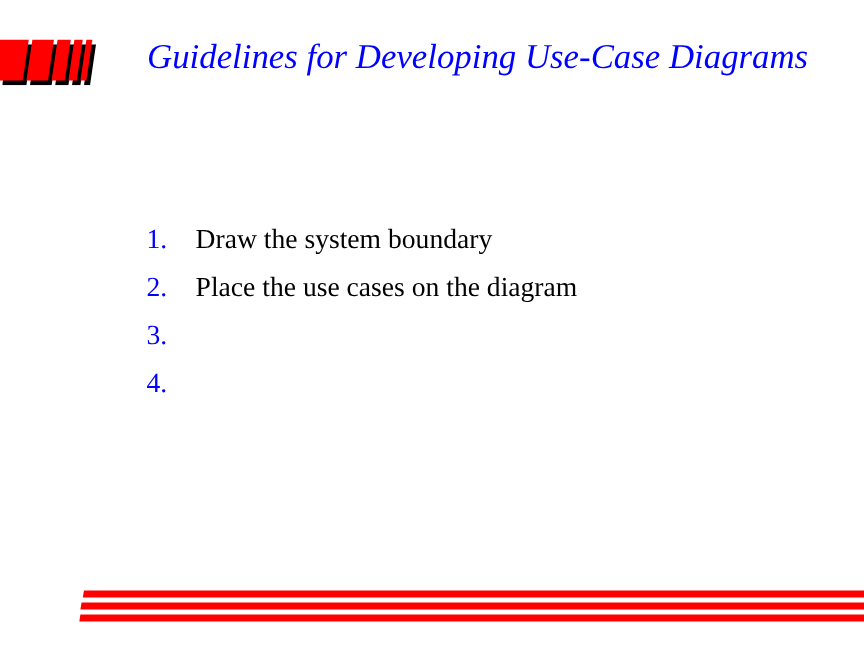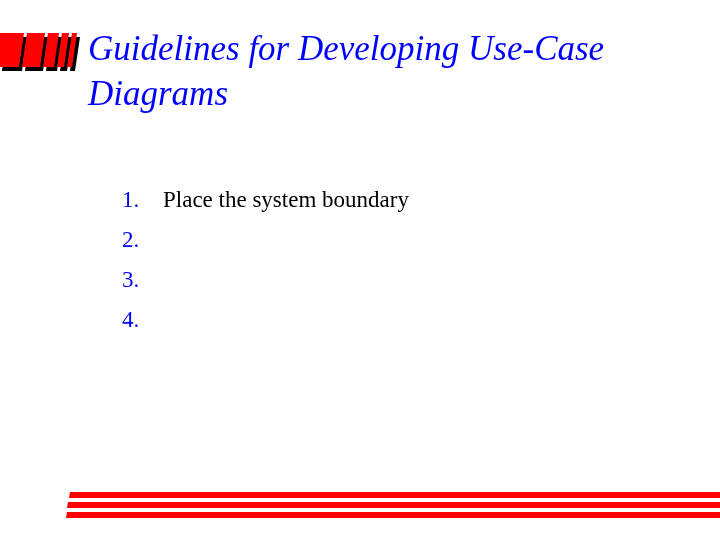--- a/index.html
+++ b/index.html
@@ -23,23 +23,24 @@
     }
     .title {
       position: absolute;
       left: 88px;
       top: 26px;
       width: 620px;
       margin: 0;
       font-family: "Liberation Serif", "DejaVu Serif", serif;
       font-style: italic;
       font-weight: normal;
-      font-size: 35px;
+      font-size: 29px;
       line-height: 45px;
       color: #0000ff;
+      text-align: center;
     }
     .steps {
       position: absolute;
       left: 122px;
       top: 180px;
       margin: 0;
       padding: 0;
       list-style: none;
     }
     .step {
@@ -82,24 +83,25 @@
       <polygon points="62,0 69,0 64,34 57,34"></polygon>
       <polygon points="72,0 77,0 72,34 67,34"></polygon>
     </g>
   </svg>
 
   <h1 class="title">Guidelines for Developing Use-Case Diagrams</h1>
 
   <ol class="steps">
     <li class="step">
       <span class="step-num">1.</span>
-      <span class="step-text">Place the system boundary</span>
+      <span class="step-text">Draw the system boundary</span>
     </li>
     <li class="step">
       <span class="step-num">2.</span>
+      <span class="step-text">Place the use cases on the diagram</span>
     </li>
     <li class="step">
       <span class="step-num">3.</span>
     </li>
     <li class="step">
       <span class="step-num">4.</span>
     </li>
   </ol>
 
   <svg class="footer-stripes" viewBox="0 0 654 28" xmlns="http://www.w3.org/2000/svg">

